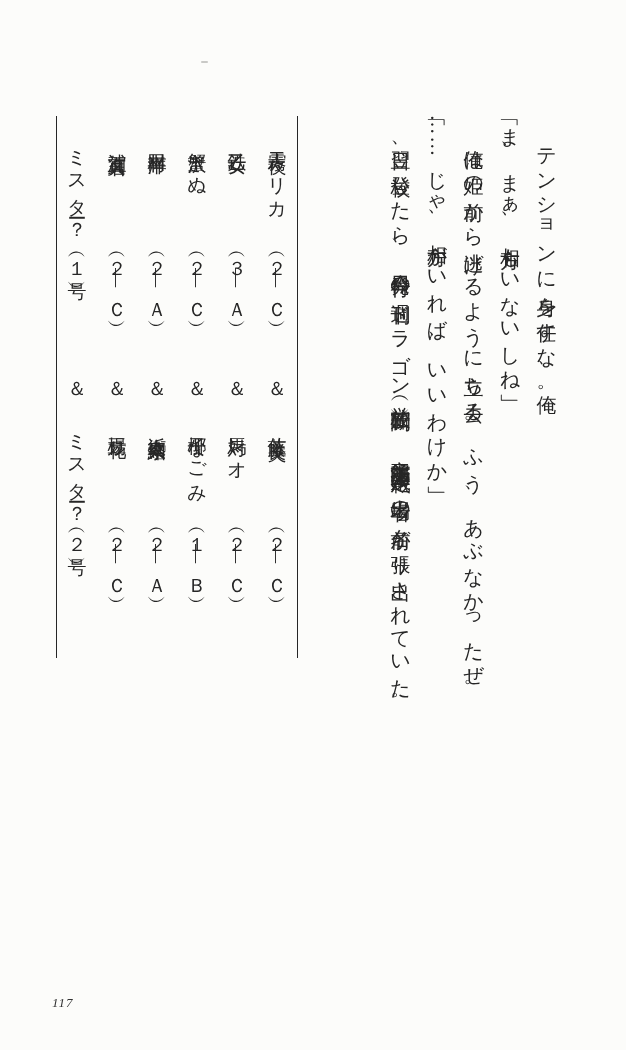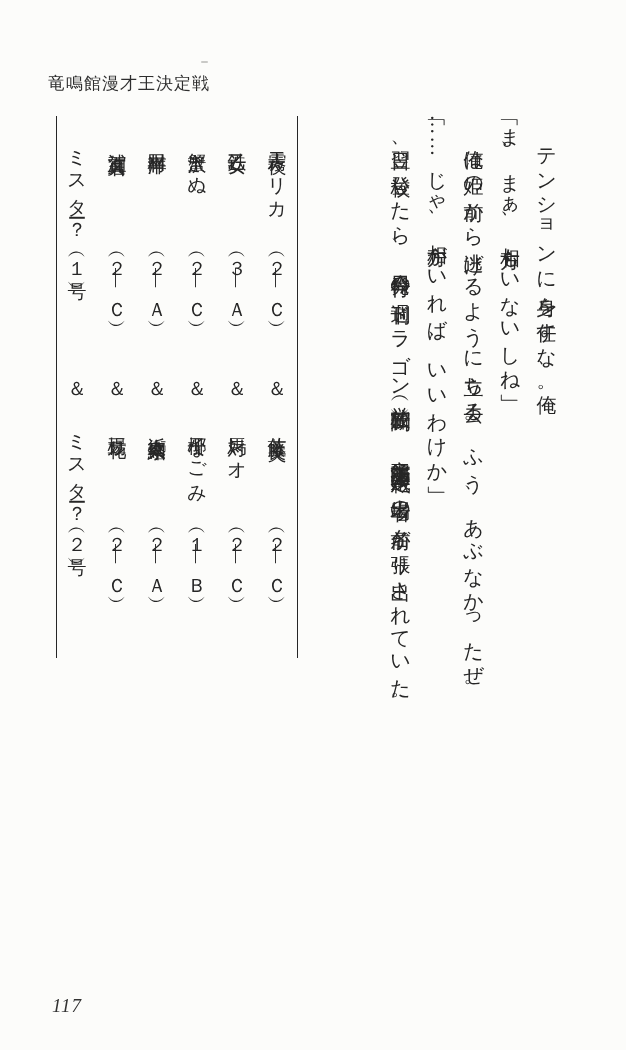--- a/index.html
+++ b/index.html
@@ -45,34 +45,33 @@
     white-space:nowrap;color:#262626;
   }
   .slot-name1{top:22px;}
   .slot-class1{top:130px;}
   .slot-amp{top:252px;font-size:21px;}
   .slot-name2{top:306px;}
   .slot-class2{top:406px;}
   
   .page-number{
     position:absolute;left:52px;top:995px;
-    font-size:19px;font-style:italic;letter-spacing:1px;color:#333;
+    font-size:13px;font-style:italic;letter-spacing:1px;color:#333;
   }
   
   .scan-artifact{
     position:absolute;left:201px;top:61px;width:7px;height:2px;
     background:#c9c9c6;border-radius:1px;
   }
 </style>
 </head>
 <body>
 
 <div class="page">
 
-  <div class="running-header">竜鳴館漫才王決定戦</div>
 
   <div class="scan-artifact"></div>
 
   <div class="narration">
     <p class="indent">テンションに身を任すな、俺。</p>
     <p>「ま、まぁ、相方もいないしね」</p>
     <p class="indent">俺は姫の前から逃げるように立ち去る。ふう、あぶなかったぜ。</p>
     <p>「……じゃ、相方がいれば、いいわけか」</p>
     <p class="indent">翌日、登校したら、今日発行の週刊ドラゴン（学校新聞）に、竜鳴館漫才王決定戦の出場者の名前が張り出されていた。</p>
   </div>

